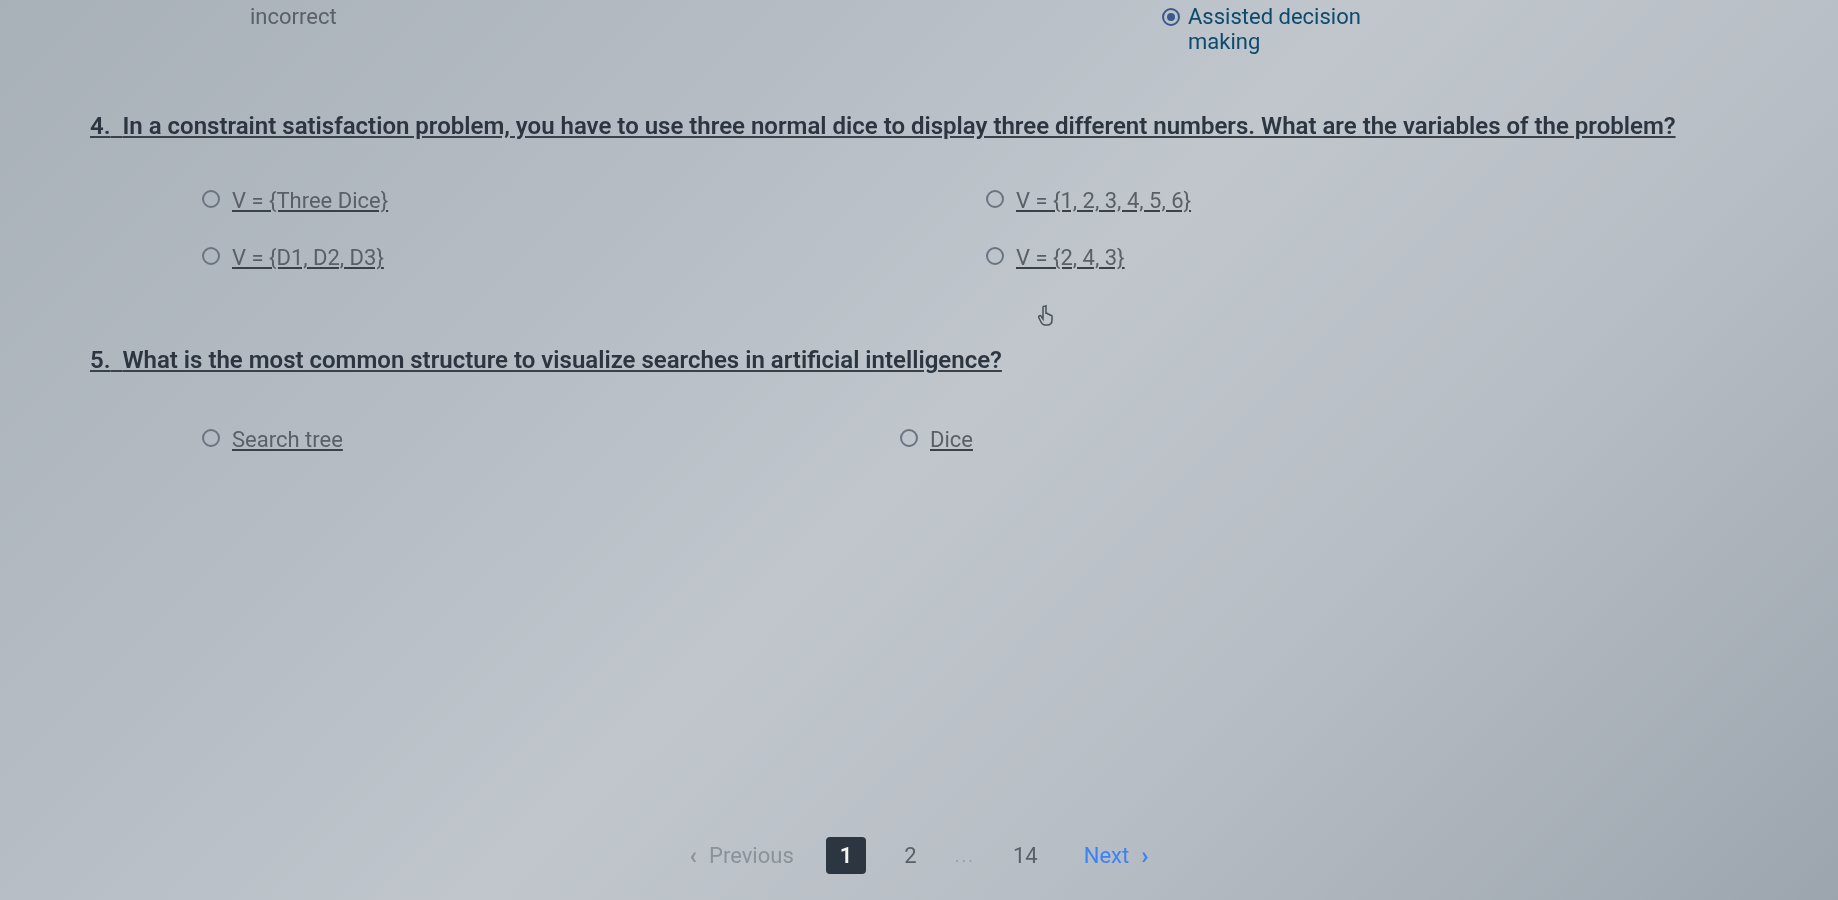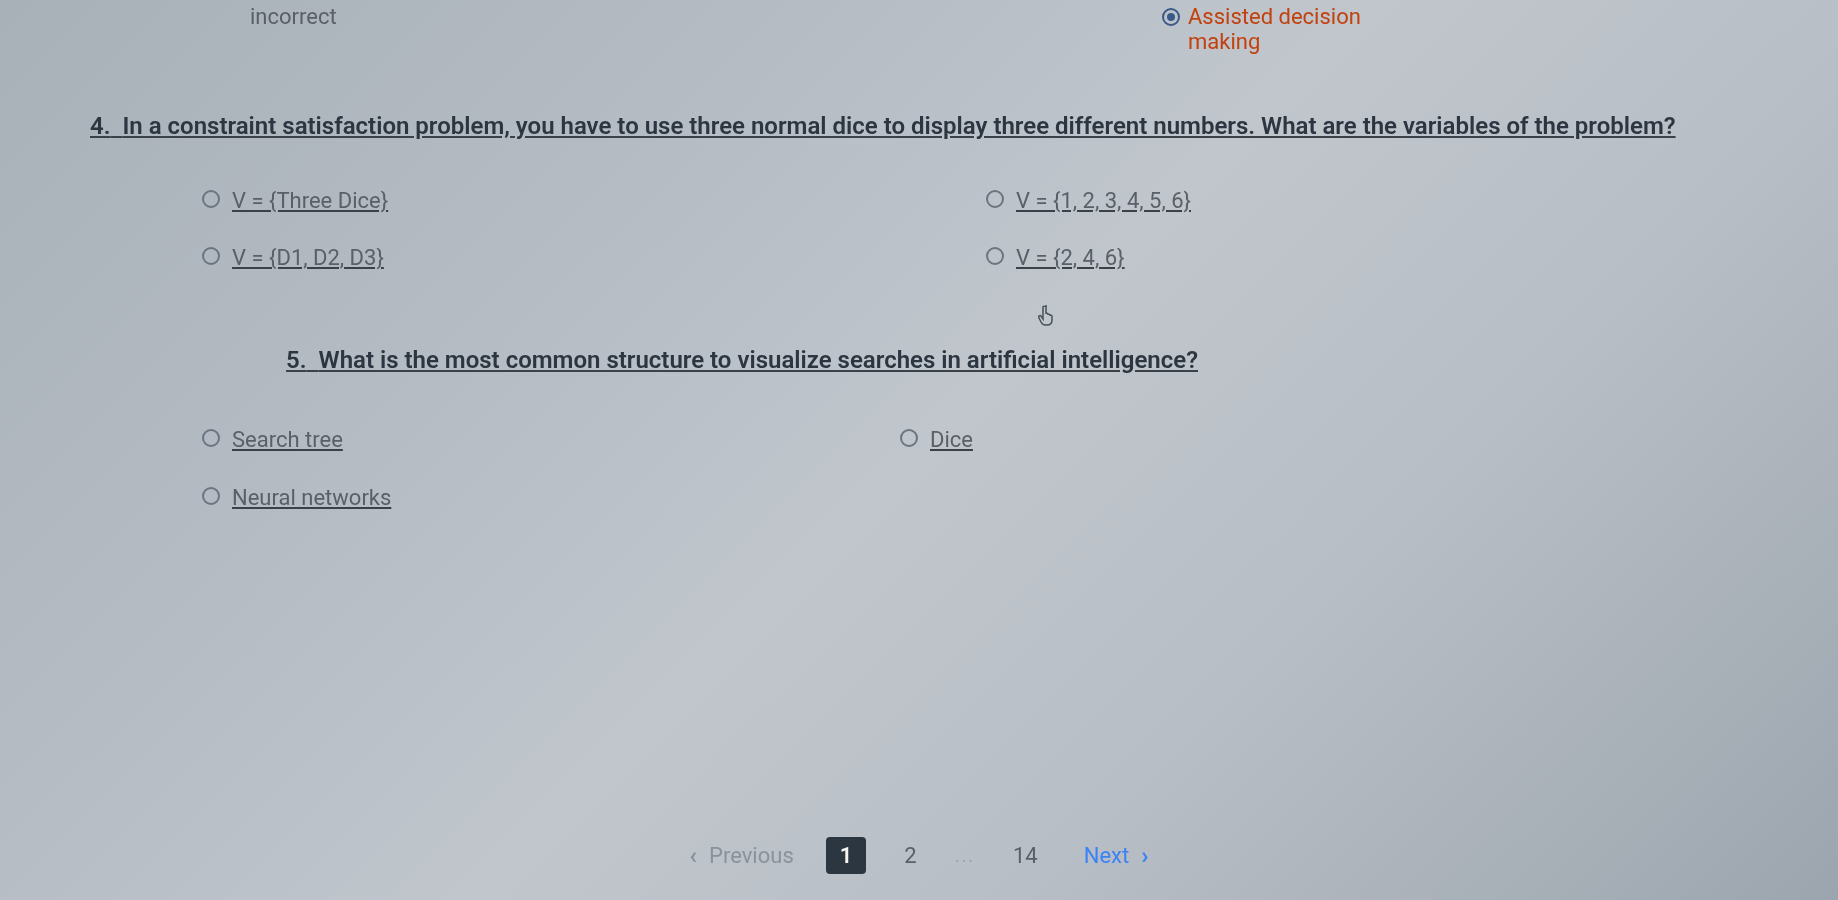--- a/index.html
+++ b/index.html
@@ -27,21 +27,21 @@
       font-size: 22px;
       color: #5a6068;
       padding-left: 50px;
     }
     .top-right {
       display: flex;
       align-items: flex-start;
       gap: 8px;
       padding-right: 430px;
       font-size: 22px;
-      color: #c2410c;
+      color: #0c4a6e;
     }
     .top-right-text {
       max-width: 180px;
     }
     .radio {
       width: 18px;
       height: 18px;
       border: 2px solid #6b7480;
       border-radius: 50%;
       display: inline-flex;
@@ -175,48 +175,44 @@
       <div class="answer-option">
         <span class="radio"></span>
         <span class="answer-text">V = {1, 2, 3, 4, 5, 6}</span>
       </div>
       <div class="answer-option">
         <span class="radio"></span>
         <span class="answer-text">V = {D1, D2, D3}</span>
       </div>
       <div class="answer-option">
         <span class="radio"></span>
-        <span class="answer-text">V = {2, 4, 6}</span>
+        <span class="answer-text">V = {2, 4, 3}</span>
       </div>
     </div>
   </div>
 
   <div class="cursor-icon">
     <svg width="20" height="24" viewBox="0 0 20 24" fill="none" stroke="#4a525a" stroke-width="1.5">
       <path d="M8 2 v9 M8 11 c0-1 2-1 2 0 v1 c0-1 2-1 2 0 v1 c0-1 2-1 2 0 v4 c0 3-2 5-5 5 h-2 c-2 0-3-1-4-3 l-2-4 c-1-2 1-3 2-2 l2 3 V4 c0-1 2-1 2 0"></path>
     </svg>
   </div>
 
-  <div class="question-block" style="margin-top:70px; padding-right:600px;text-align:right;">
+  <div class="question-block" style="margin-top:70px; padding-right:600px;">
     <div class="q-prompt">
       <span>5.</span>
       &nbsp;<span>What is the most common structure to visualize searches in artificial intelligence?</span>
     </div>
     <div class="answer-grid" style="max-width:1280px; padding-right:0;margin-top:47px;">
       <div class="answer-option">
         <span class="radio"></span>
         <span class="answer-text">Search tree</span>
       </div>
       <div class="answer-option">
         <span class="radio"></span>
         <span class="answer-text">Dice</span>
-      </div>
-      <div class="answer-option">
-        <span class="radio"></span>
-        <span class="answer-text">Neural networks</span>
       </div>
     </div>
   </div>
 
 </div>
 
 <div class="paginator">
   <div class="nav-btn">
     <span class="chev">‹</span>
     <span>Previous</span>

